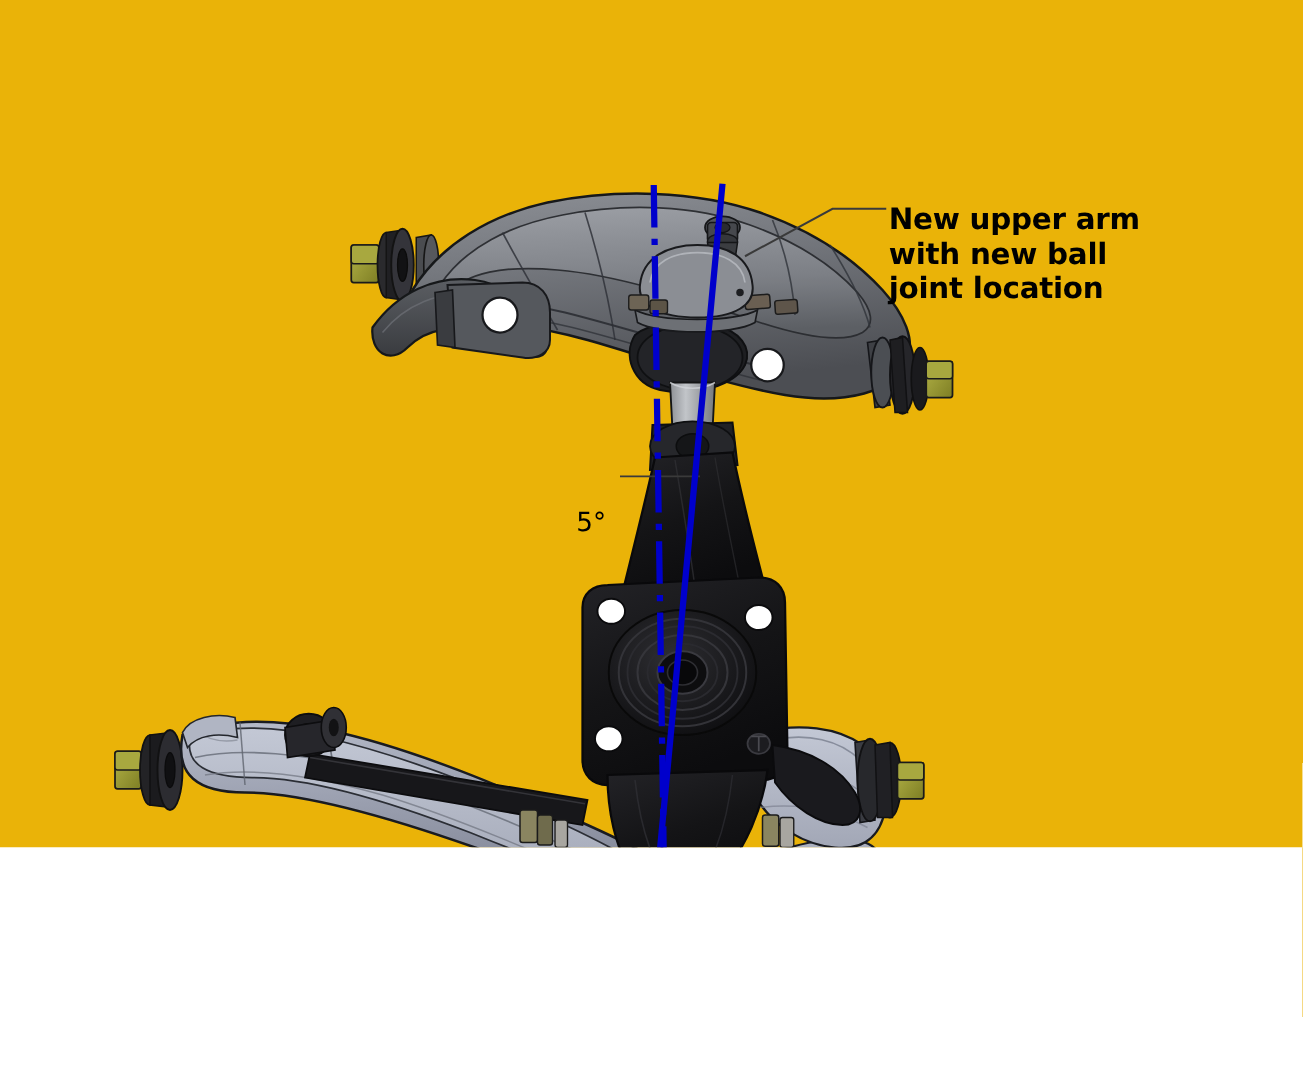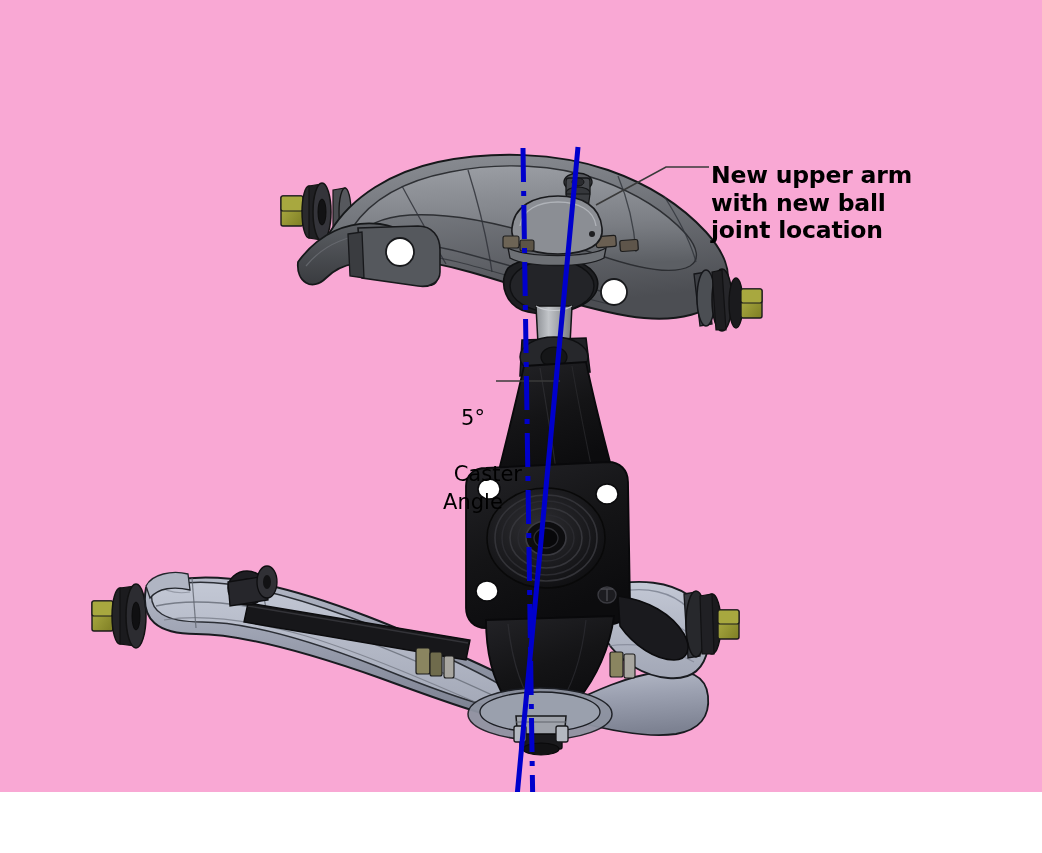--- a/index.html
+++ b/index.html
@@ -3,22 +3,22 @@
 <meta charset="utf-8">
 <style>
   html, body {
     margin: 0;
     padding: 0;
     background: #ffffff;
   }
   #stage {
     position: relative;
     width: 1042px;
-    height: 792px;
-    background: #f9a8d4;
+    height: 678px;
+    background: #eab308;
     overflow: hidden;
     font-family: "DejaVu Sans", sans-serif;
   }
   #cad {
     position: absolute;
     left: 0;
     top: 0;
     width: 1042px;
     height: 853px;
   }
@@ -361,17 +361,15 @@
 
     <line x1="578" y1="147" x2="515" y2="818" stroke="#0000CC" stroke-width="5"></line>
   </svg>
 
   <div class="annot" id="label-upper-arm">New upper arm
 with new ball
 joint location</div>
 
   <div class="annot" id="label-caster">
     <span class="deg">5°</span>
-    <span>Caster
-Angle</span>
   </div>
 
 </div>
 
 </body></html>

